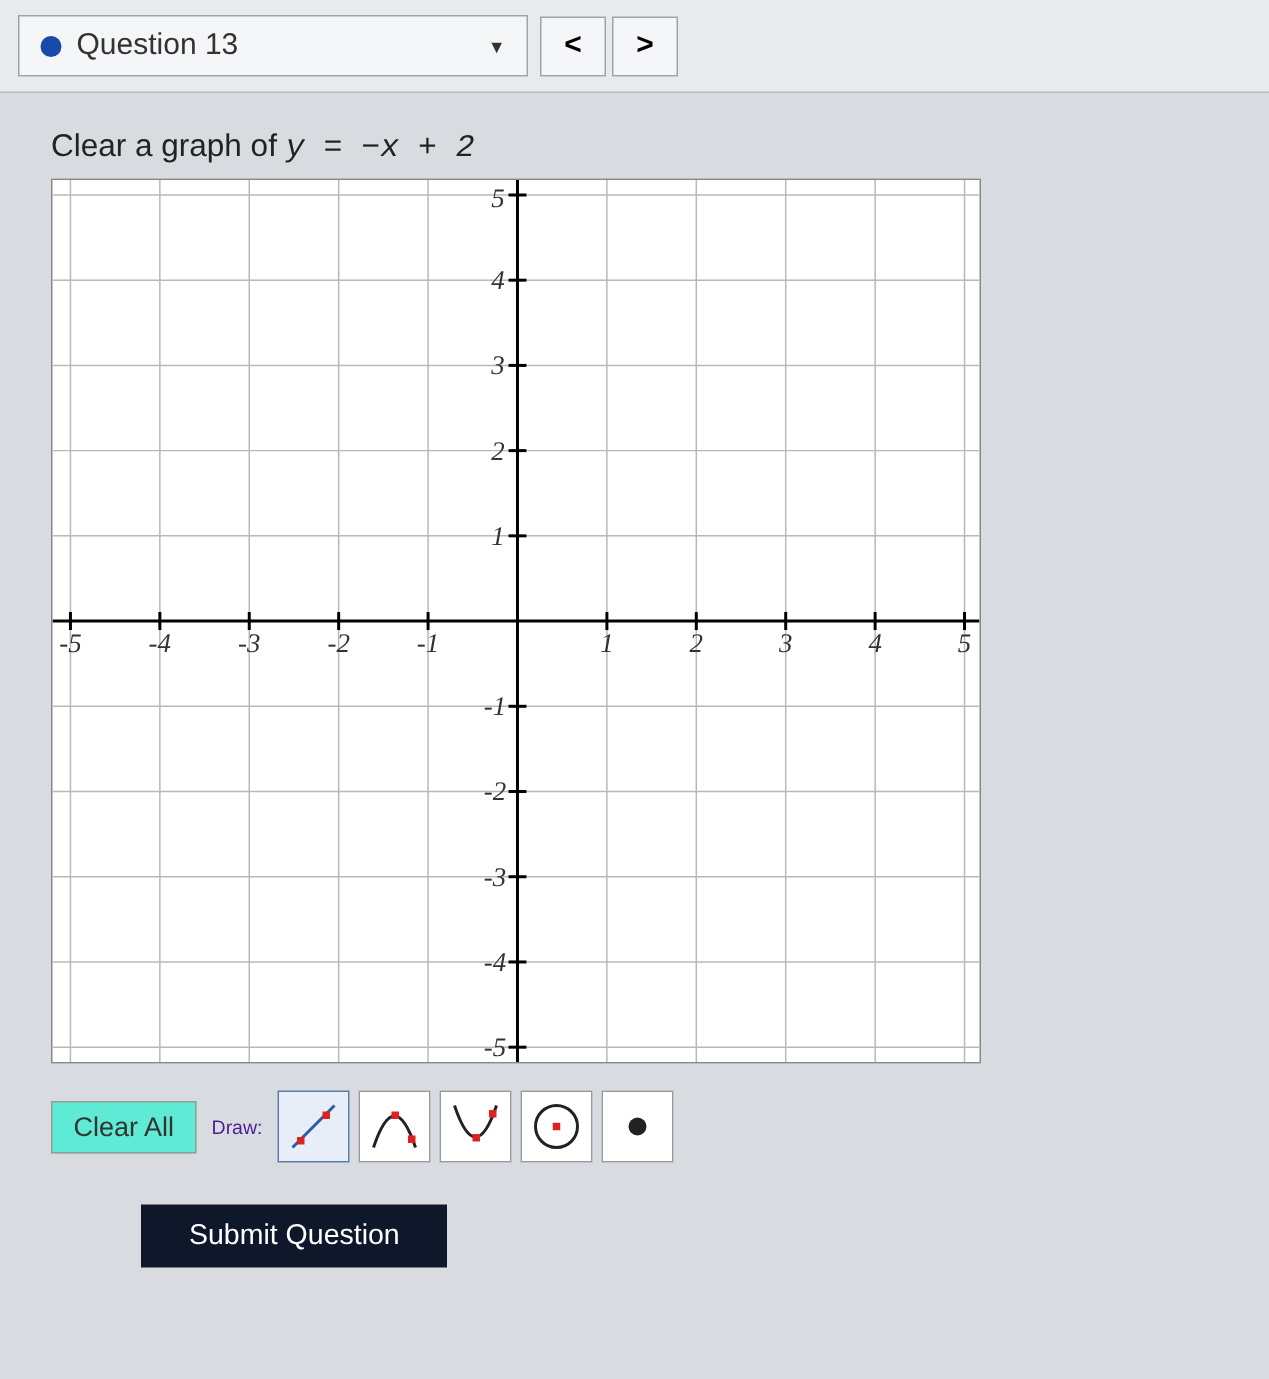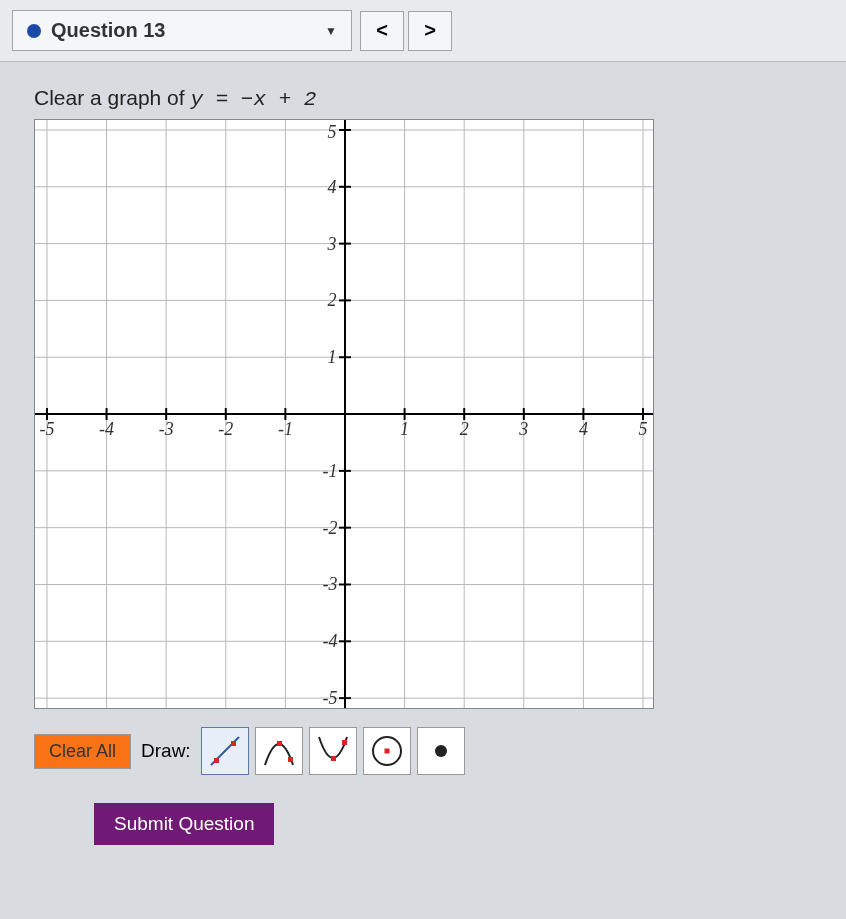--- a/index.html
+++ b/index.html
@@ -28,21 +28,20 @@
     background: #f5f6f8;
     cursor: pointer;
     flex: 0 0 auto;
     min-width: 340px;
     justify-content: space-between;
   }
   .question-selector .left {
     display: flex;
     align-items: center;
     gap: 10px;
-    font-weight: bold;
   }
   .status-dot {
     width: 14px;
     height: 14px;
     border-radius: 50%;
     background: #1a4aa8;
   }
   .question-label {
     font-size: 20px;
     color: #333;
@@ -95,29 +94,29 @@
     text-anchor: middle;
   }
   .tool-row {
     display: flex;
     align-items: center;
     gap: 6px;
     margin-top: 18px;
   }
   .clear-btn {
     border: 1px solid #999;
-    background: #f97316;
+    background: #5eead4;
     padding: 6px 14px;
     font-size: 18px;
     color: #333;
     cursor: pointer;
   }
   .draw-label {
-    font-size: 19px;
-    color: #000000;
+    font-size: 13px;
+    color: #4c1d95;
     margin-left: 4px;
     margin-right: 4px;
   }
   .tool-btn {
     width: 48px;
     height: 48px;
     border: 1px solid #999;
     background: #fff;
     display: flex;
     align-items: center;
@@ -126,24 +125,24 @@
   }
   .tool-btn.selected {
     background: #e8eef8;
     border: 1px solid #5a7aaa;
   }
   .submit-row {
     margin-top: 28px;
     padding-left: 60px;
   }
   .submit-btn {
-    background: #701a75;
+    background: #0f172a;
     color: #fff;
     font-size: 19px;
-    padding: 10px 20px;
+    padding: 10px 32px;
     border: none;
     cursor: pointer;
   }
 </style>
 </head>
 <body>
 
 <div class="top-bar">
   <div class="question-selector">
     <div class="left">

